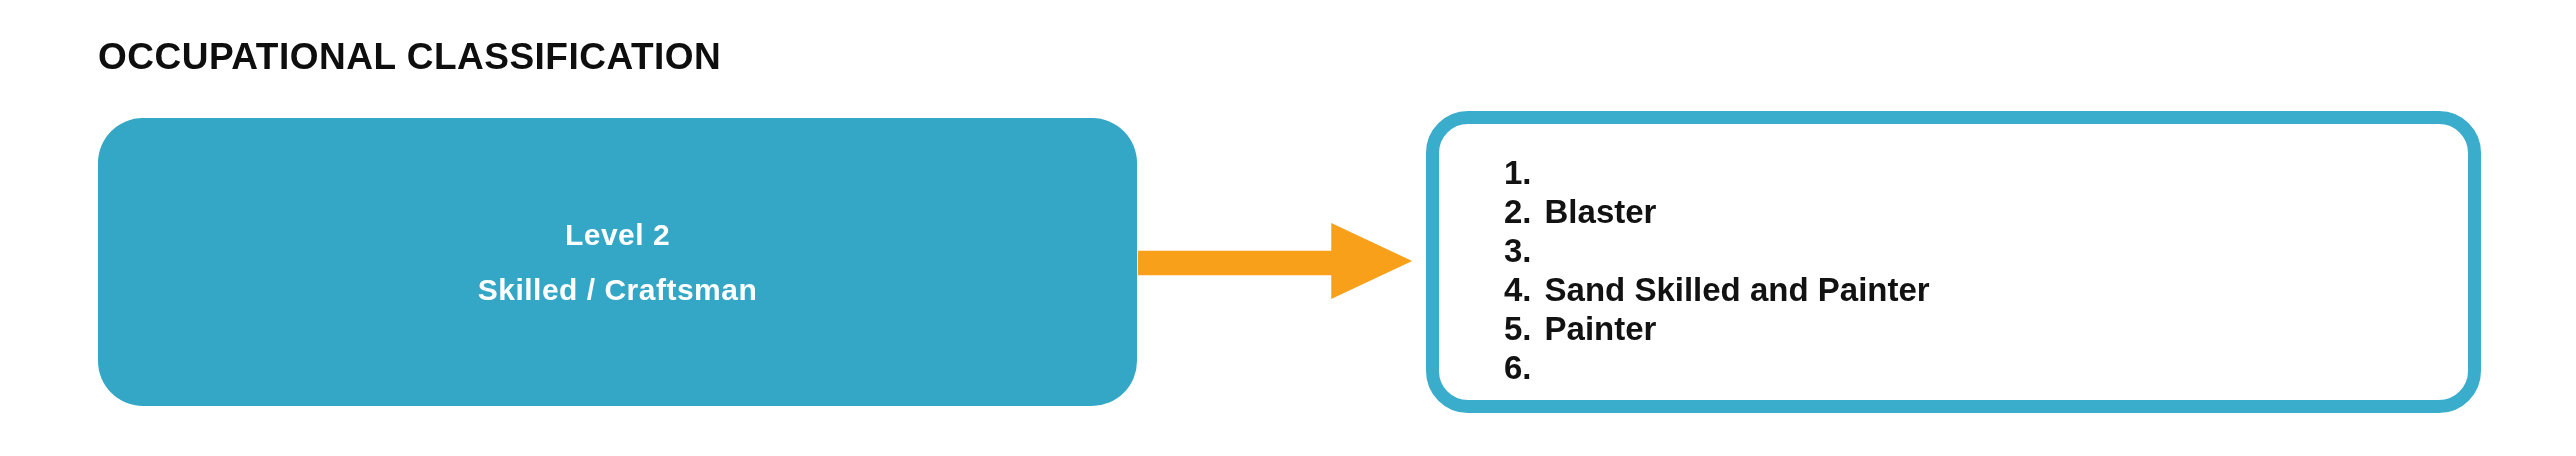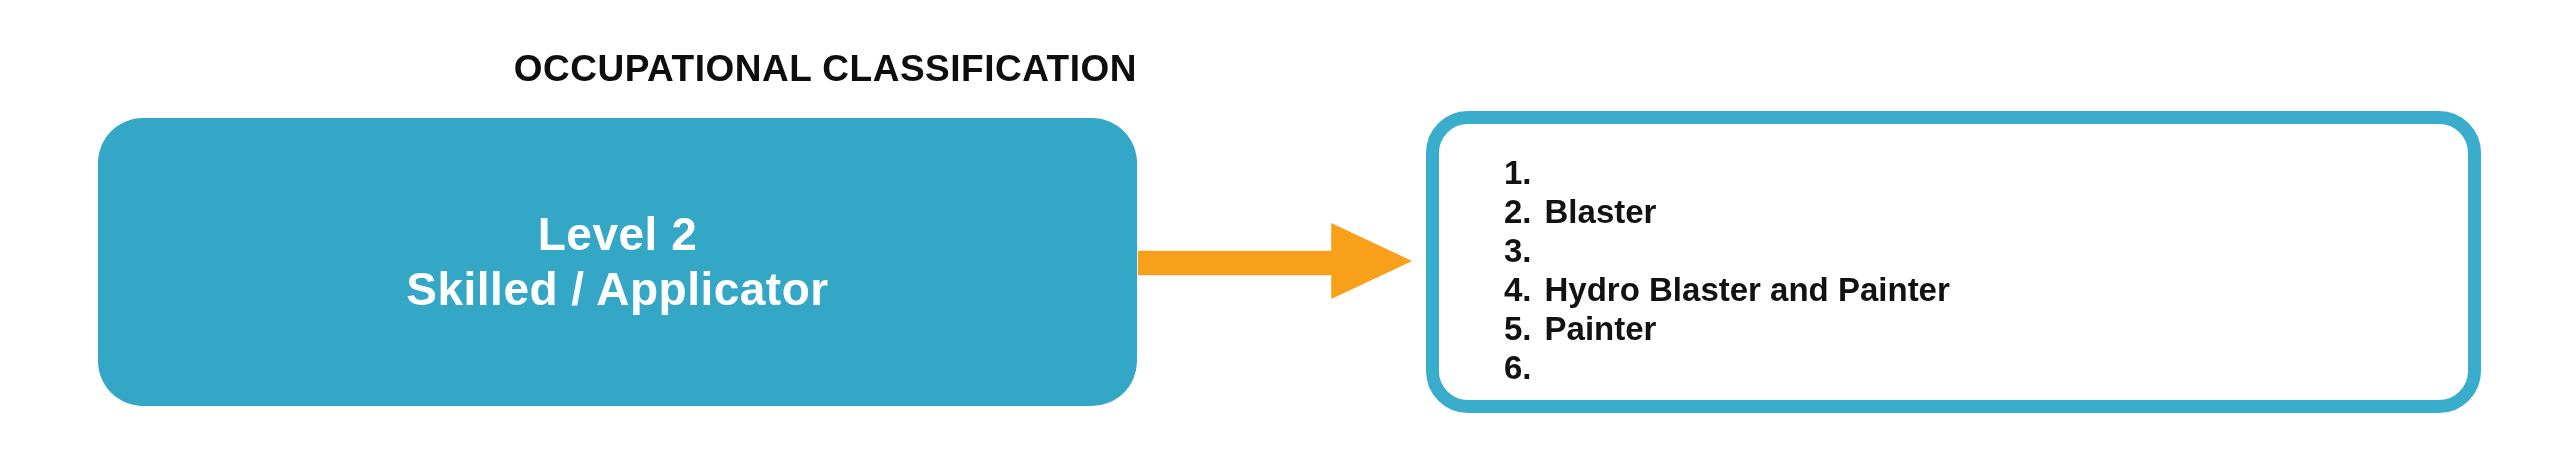--- a/index.html
+++ b/index.html
@@ -11,45 +11,44 @@
     position: relative;
     width: 2576px;
     height: 457px;
     background: #ffffff;
     font-family: "Liberation Sans", sans-serif;
     overflow: hidden;
   }
   .col-header {
     position: absolute;
     top: 36px;
-    text-align: right;
+    text-align: left;
     font-weight: bold;
     font-size: 37px;
     letter-spacing: 0.5px;
     color: #0e0e0e;
     white-space: nowrap;
-    margin-top: 12px;
   }
   .col-header.left  { left: 98px;  width: 1039px; }
   .col-header.right { left: 1426px; width: 1055px; }
 
   .class-box {
     position: absolute;
     left: 98px;
     top: 118px;
     width: 1039px;
     height: 288px;
     border-radius: 45px;
     display: flex;
     flex-direction: column;
     align-items: center;
     justify-content: center;
     text-align: center;
     font-weight: bold;
-    font-size: 46px;
+    font-size: 30px;
     line-height: 55px;
     letter-spacing: 0.5px;
   }
 
   .arrow-svg {
     position: absolute;
     left: 1137px;
     top: 223px;
     display: block;
   }
@@ -86,42 +85,42 @@
 </head>
 <body>
 
 <div class="canvas">
 
   <div class="col-header left">OCCUPATIONAL CLASSIFICATION</div>
 
 
   <div class="class-box" style="background-color: rgb(52, 167, 198);">
     <div style="color: rgb(255, 255, 255);">Level 2</div>
-    <div style="color: rgb(255, 255, 255);">Skilled / Applicator</div>
+    <div style="color: rgb(255, 255, 255);">Skilled / Craftsman</div>
   </div>
 
   <svg class="arrow-svg" width="276" height="76" viewBox="0 0 278 77">
     <polygon points="0,28 196,28 196,0 278,38.5 196,77 196,53 0,53" style="fill: rgb(249, 160, 27);"></polygon>
   </svg>
 
   <div class="jobs-box" style="border-color: rgb(58, 172, 204);">
     <ul class="jobs-list">
       <li>
         <span class="job-num">1.</span>
       </li>
       <li>
         <span class="job-num">2.</span>
         <span class="job-label">Blaster</span>
       </li>
       <li>
         <span class="job-num">3.</span>
       </li>
       <li>
         <span class="job-num">4.</span>
-        <span class="job-label">Hydro Blaster and Painter</span>
+        <span class="job-label">Sand Skilled and Painter</span>
       </li>
       <li>
         <span class="job-num">5.</span>
         <span class="job-label">Painter</span>
       </li>
       <li>
         <span class="job-num">6.</span>
       </li>
     </ul>
   </div>

